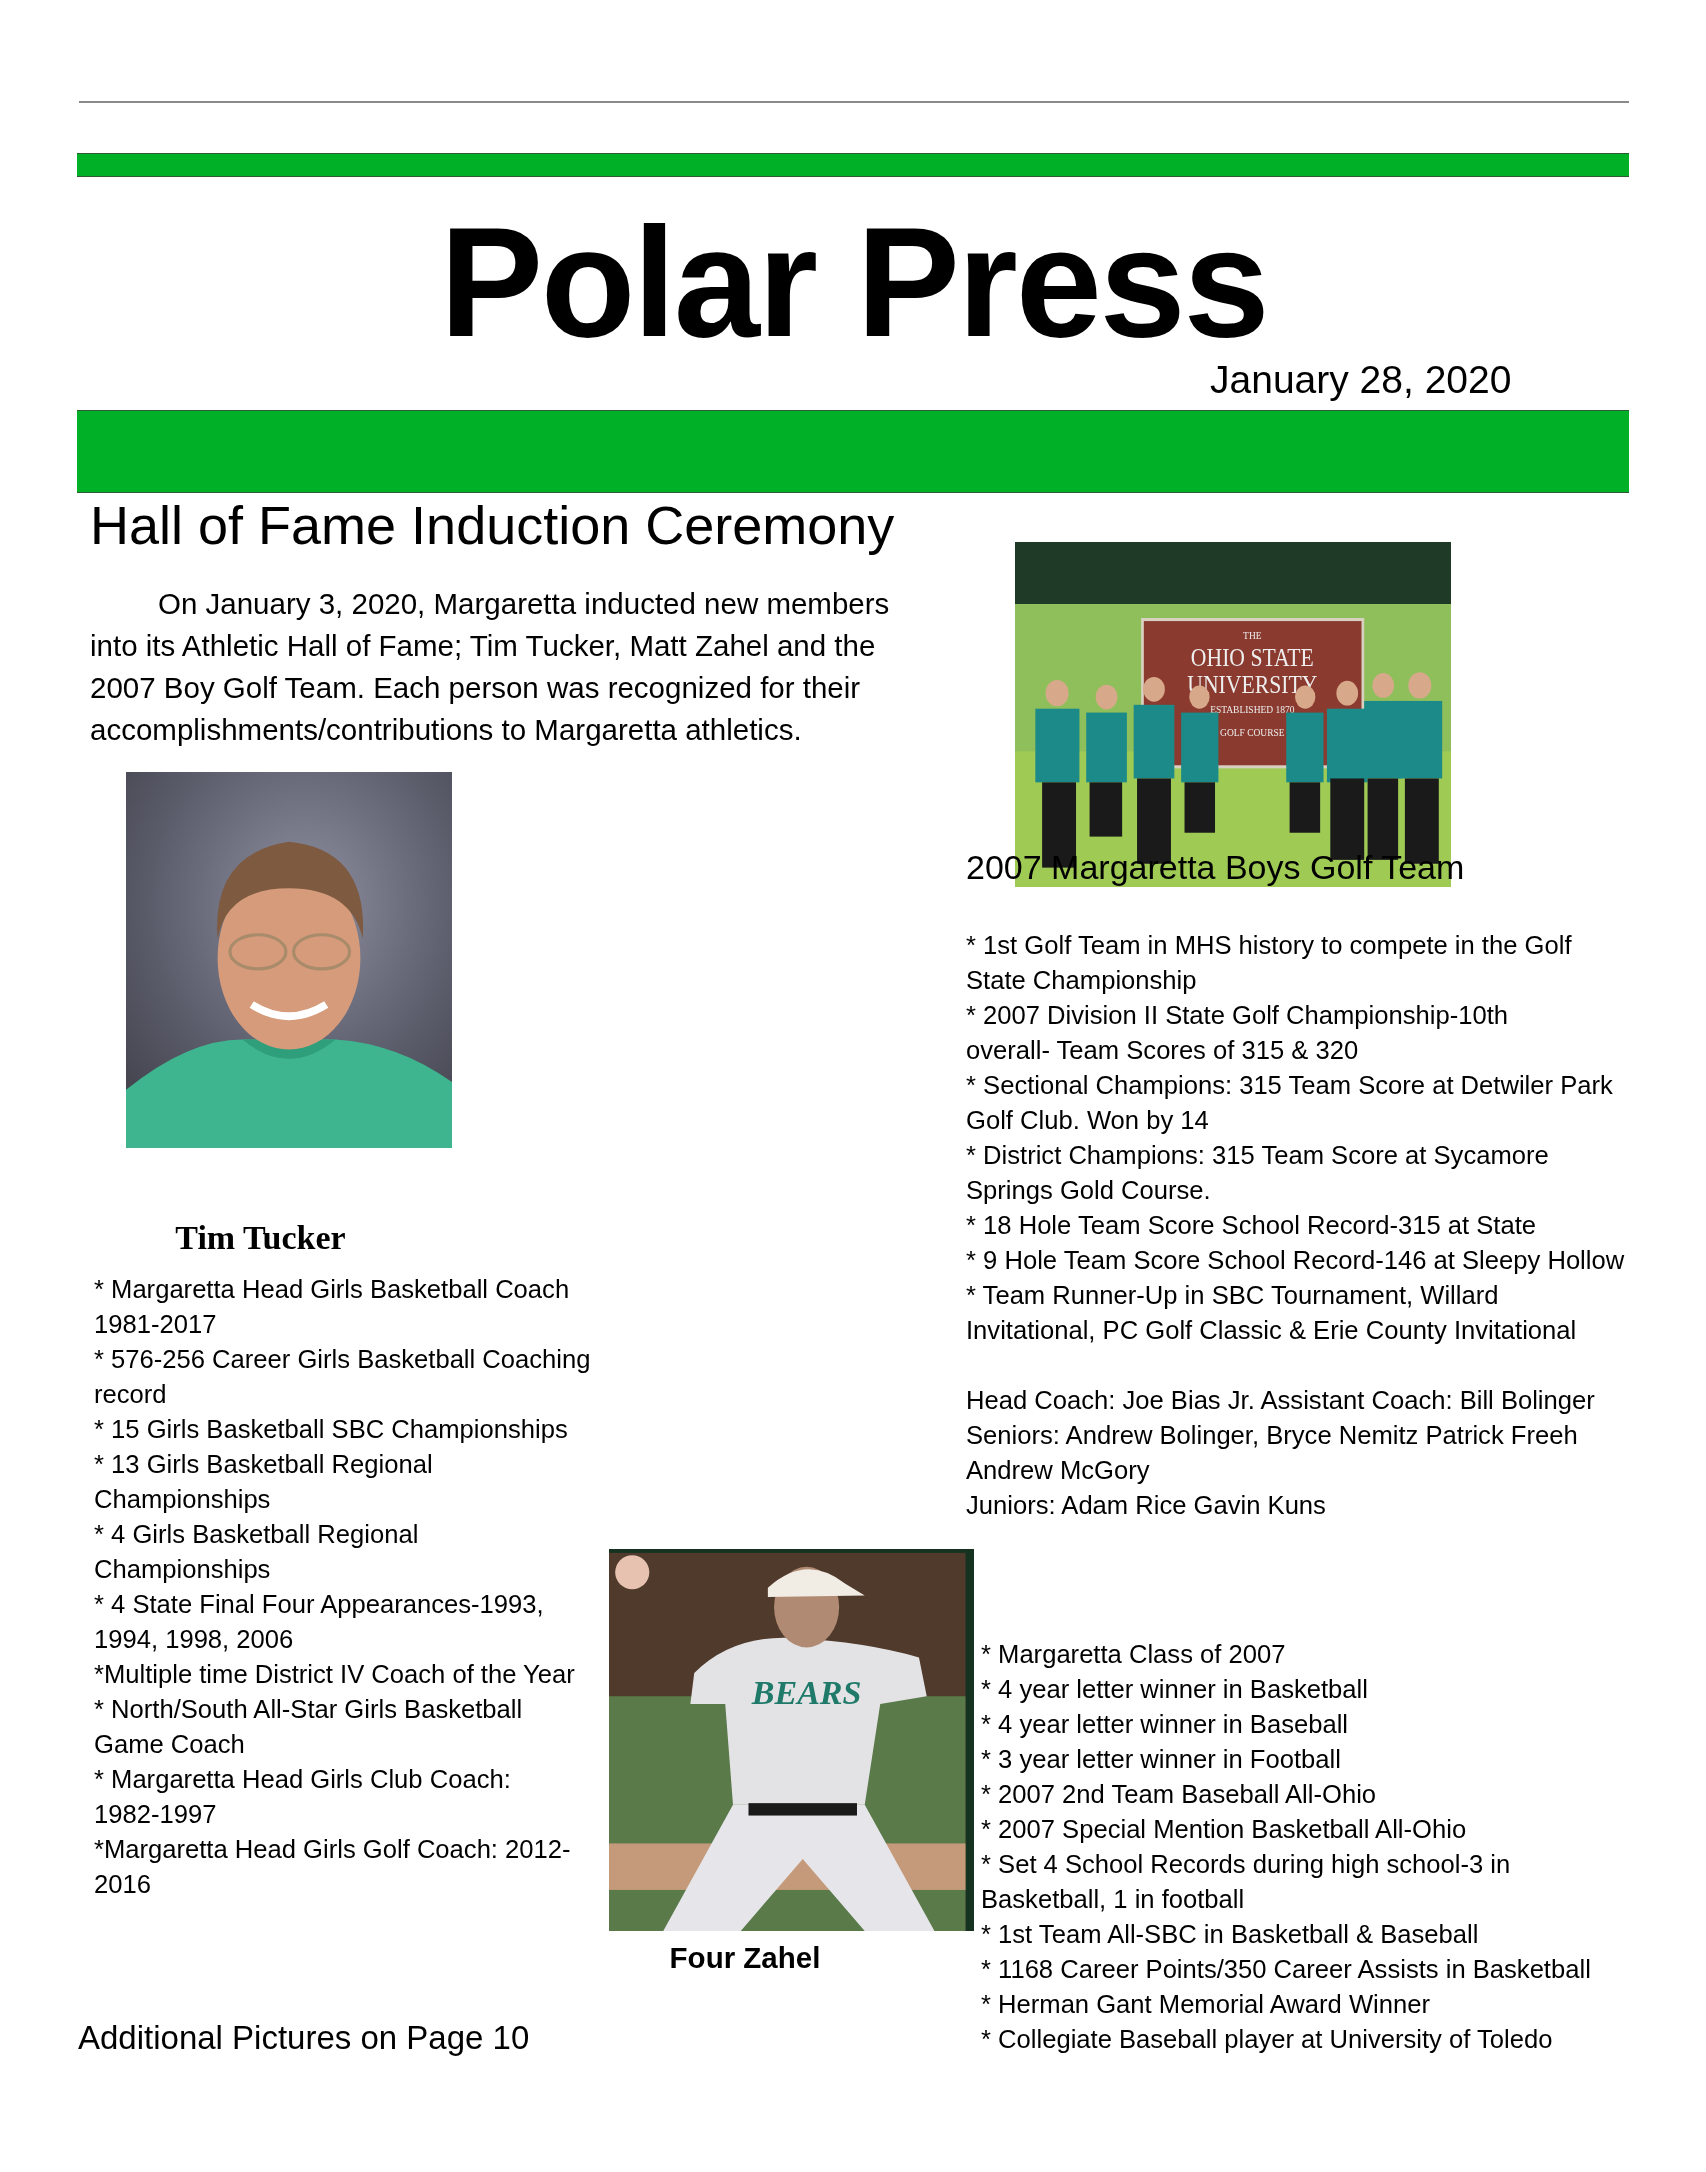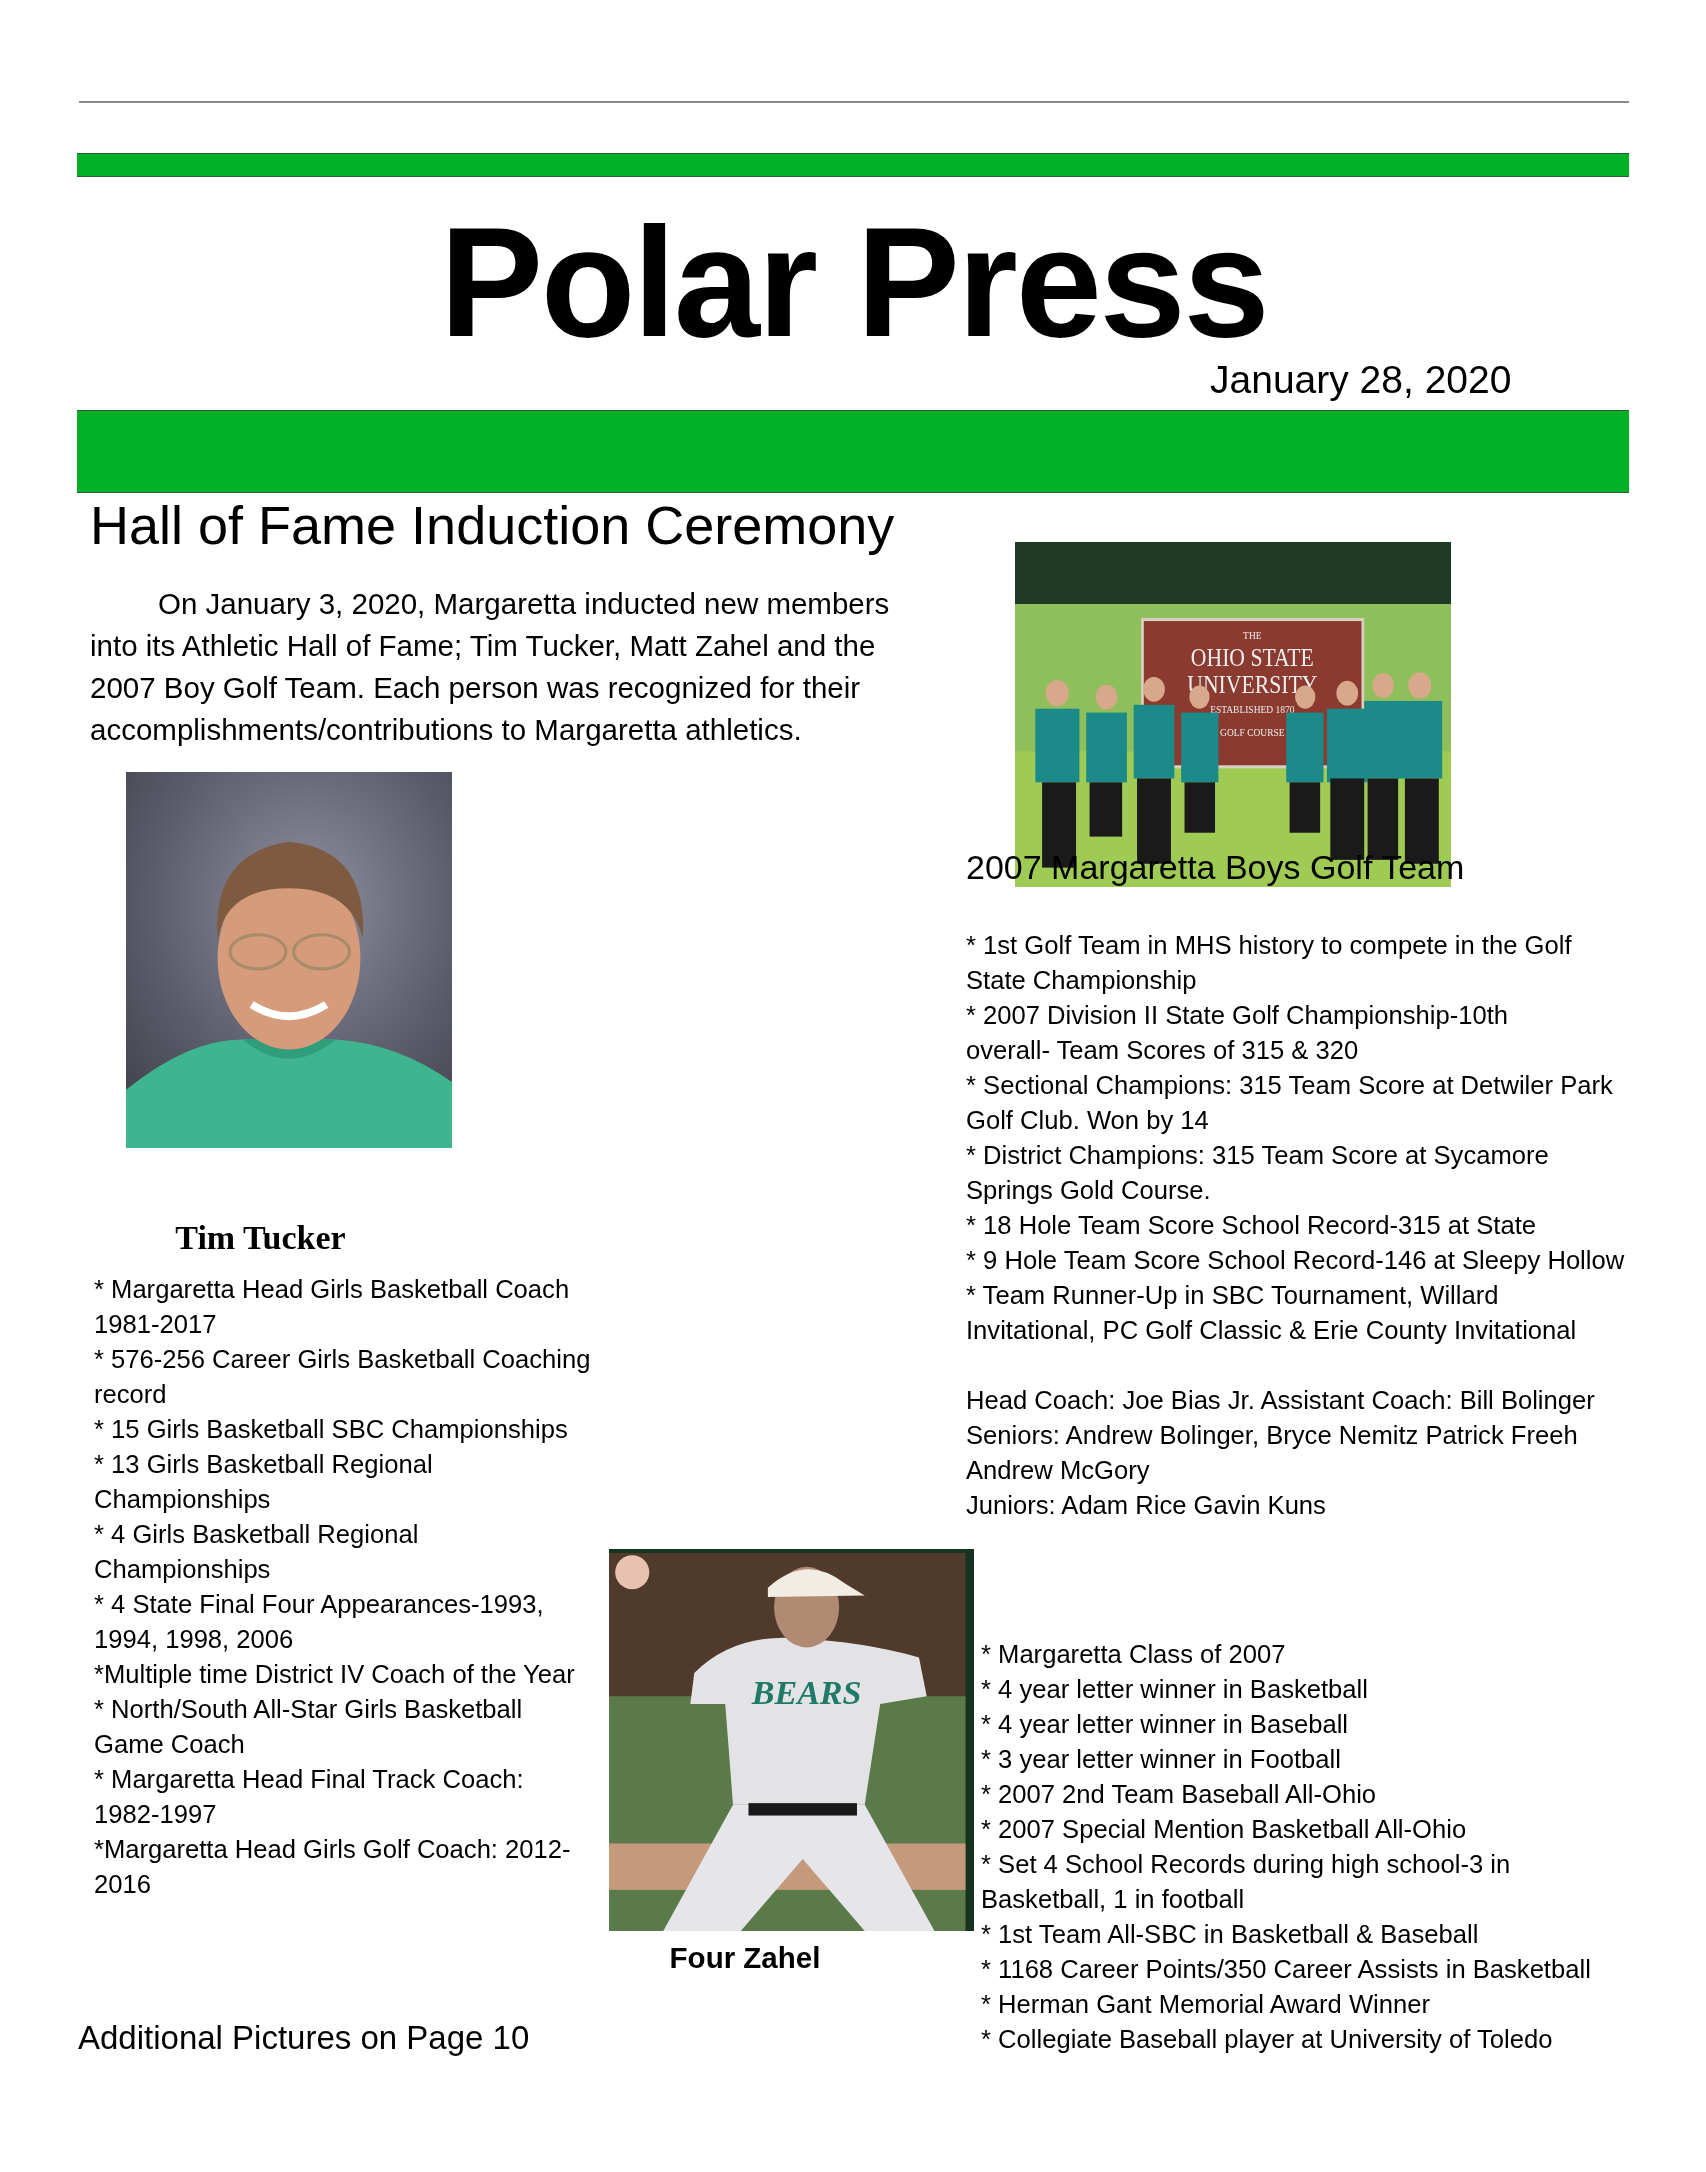--- a/index.html
+++ b/index.html
@@ -75,21 +75,21 @@
   <div>* 15 Girls Basketball SBC Championships</div>
   <div>* 13 Girls Basketball Regional</div>
   <div>Championships</div>
   <div>* 4 Girls Basketball Regional</div>
   <div>Championships</div>
   <div>* 4 State Final Four Appearances-1993,</div>
   <div>1994, 1998, 2006</div>
   <div>*Multiple time District IV Coach of the Year</div>
   <div>* North/South All-Star Girls Basketball</div>
   <div>Game Coach</div>
-  <div>* Margaretta Head Final Track Coach:</div>
+  <div>* Margaretta Head Girls Club Coach:</div>
   <div>1982-1997</div>
   <div>*Margaretta Head Girls Golf Coach: 2012-</div>
   <div>2016</div>
 </div>
 
 <div class="abs photo golf-photo">
   <svg viewBox="0 0 643 445" preserveAspectRatio="none">
     <rect width="643" height="445" fill="#1f3a26"></rect>
     <rect x="0" y="80" width="643" height="365" fill="#e6efe0"></rect>
     <rect x="0" y="80" width="643" height="200" fill="#8fbf5a"></rect>

